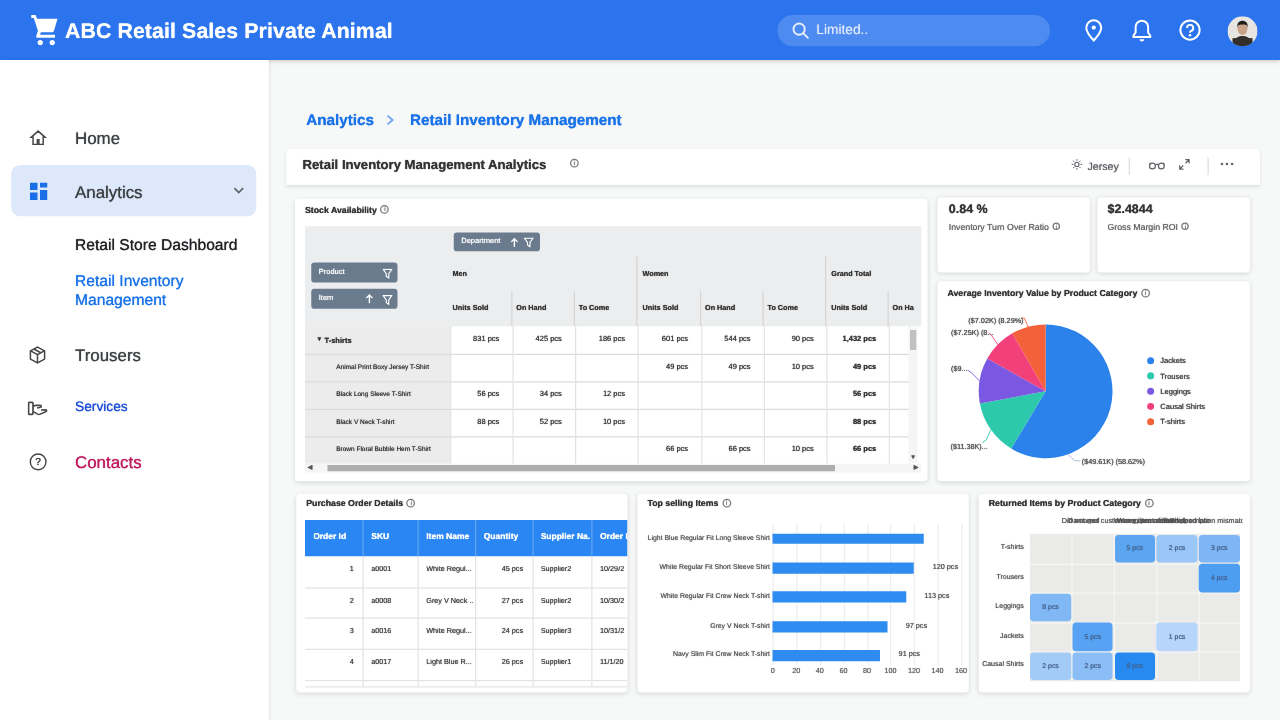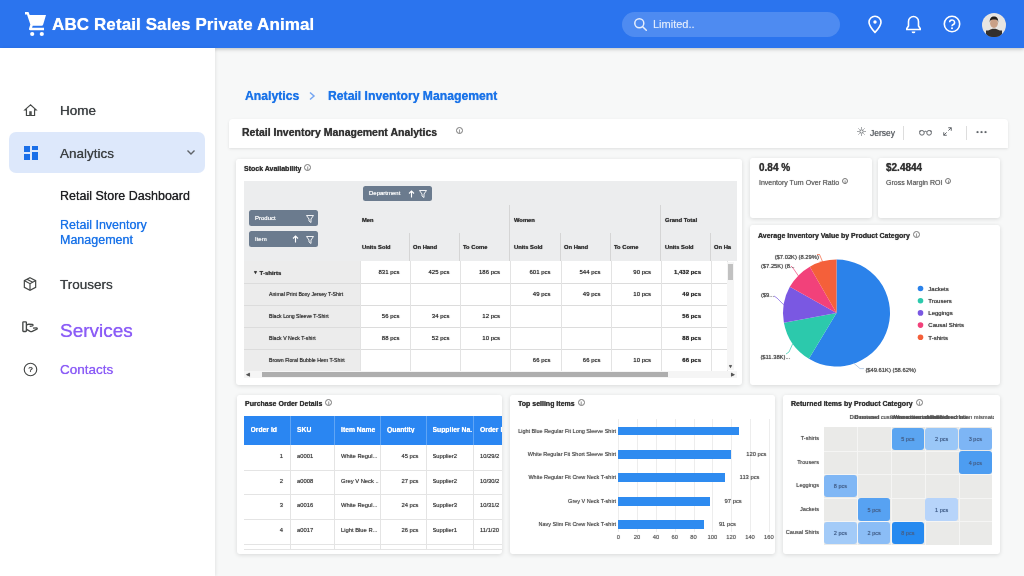--- a/index.html
+++ b/index.html
@@ -80,27 +80,27 @@
   <path d="M12 2.5 L20.5 7 v10 L12 21.5 L3.5 17 V7 Z" fill="none" stroke="#444746" stroke-width="1.8"></path>
   <path d="M3.8 7 L12 11.5 L20.2 7 M12 11.5 V21" fill="none" stroke="#444746" stroke-width="1.8"></path>
   <path d="M7.5 4.8 L16 9.3" fill="none" stroke="#444746" stroke-width="1.8"></path>
 </svg>
 <div class="abs" style="left:60px;top:277px;font-size:13.5px;color:#3c4043;">Trousers</div>
 
 <svg class="abs" style="left:22px;top:319px;" width="17" height="15" viewBox="0 0 24 20">
   <rect x="1.2" y="3.5" width="5" height="13.5" rx="1" fill="none" stroke="#444746" stroke-width="1.9"></rect>
   <path d="M6.5 14 l5 2.8 c1 .5 2 .5 3 0 l6.5 -3 c.9 -.45 .8 -1.9 -.6 -1.9 l-4.9 .4 M6.5 7.8 l3.2 -1.1 4.8 .2 c1.3 .1 1.5 1.9 .2 2.2 l-3.8 .7" fill="none" stroke="#444746" stroke-width="1.8"></path>
 </svg>
-<div class="abs" style="left:60px;top:320px;font-size:19px;color:#8b5cf6;">Services</div>
+<div class="abs" style="left:60px;top:320px;font-size:11px;color:#1d4ed8;">Services</div>
 
 <svg class="abs" style="left:23px;top:362px;" width="15" height="15" viewBox="0 0 24 24">
   <circle cx="12" cy="12" r="10" fill="none" stroke="#444746" stroke-width="1.8"></circle>
   <text x="12" y="16.5" font-size="13" fill="#444746" text-anchor="middle" font-family="Liberation Sans">?</text>
 </svg>
-<div class="abs" style="left:60px;top:362px;font-size:13.5px;color:#8b5cf6;">Contacts</div>
+<div class="abs" style="left:60px;top:362px;font-size:13.5px;color:#be185d;">Contacts</div>
 
 <div class="abs" style="left:245px;top:89px;font-size:12.2px;font-weight:bold;color:#1a73e8;">Analytics</div>
 <svg class="abs" style="left:308px;top:91px;" width="8" height="10" viewBox="0 0 8 10">
     <path d="M2 1.5 L6 5 L2 8.5" fill="none" stroke="#74a5f2" stroke-width="1.5"></path>
   </svg>
 <div class="abs" style="left:328px;top:89px;font-size:12.2px;font-weight:bold;color:#1a73e8;">Retail Inventory Management</div>
 
 <div class="abs" style="left:229px;top:119px;width:779px;height:29px;background:#fff;border-radius:4px 4px 0 0;box-shadow:0 1px 3px rgba(0,0,0,0.1);"></div>
 <div class="abs" style="left:242px;top:126px;font-size:10.5px;font-weight:bold;color:#333;">Retail Inventory Management Analytics</div>
 <span class="abs info" style="left:453px;top:127px;">i</span>

